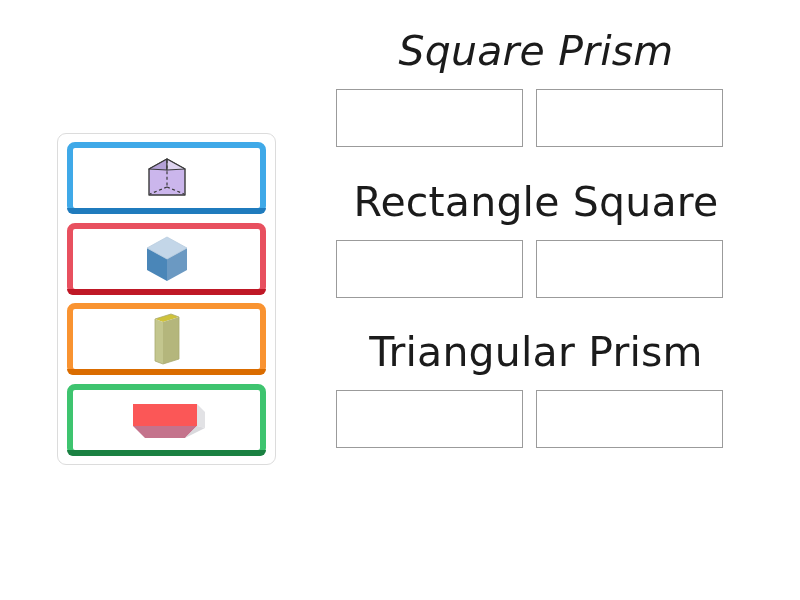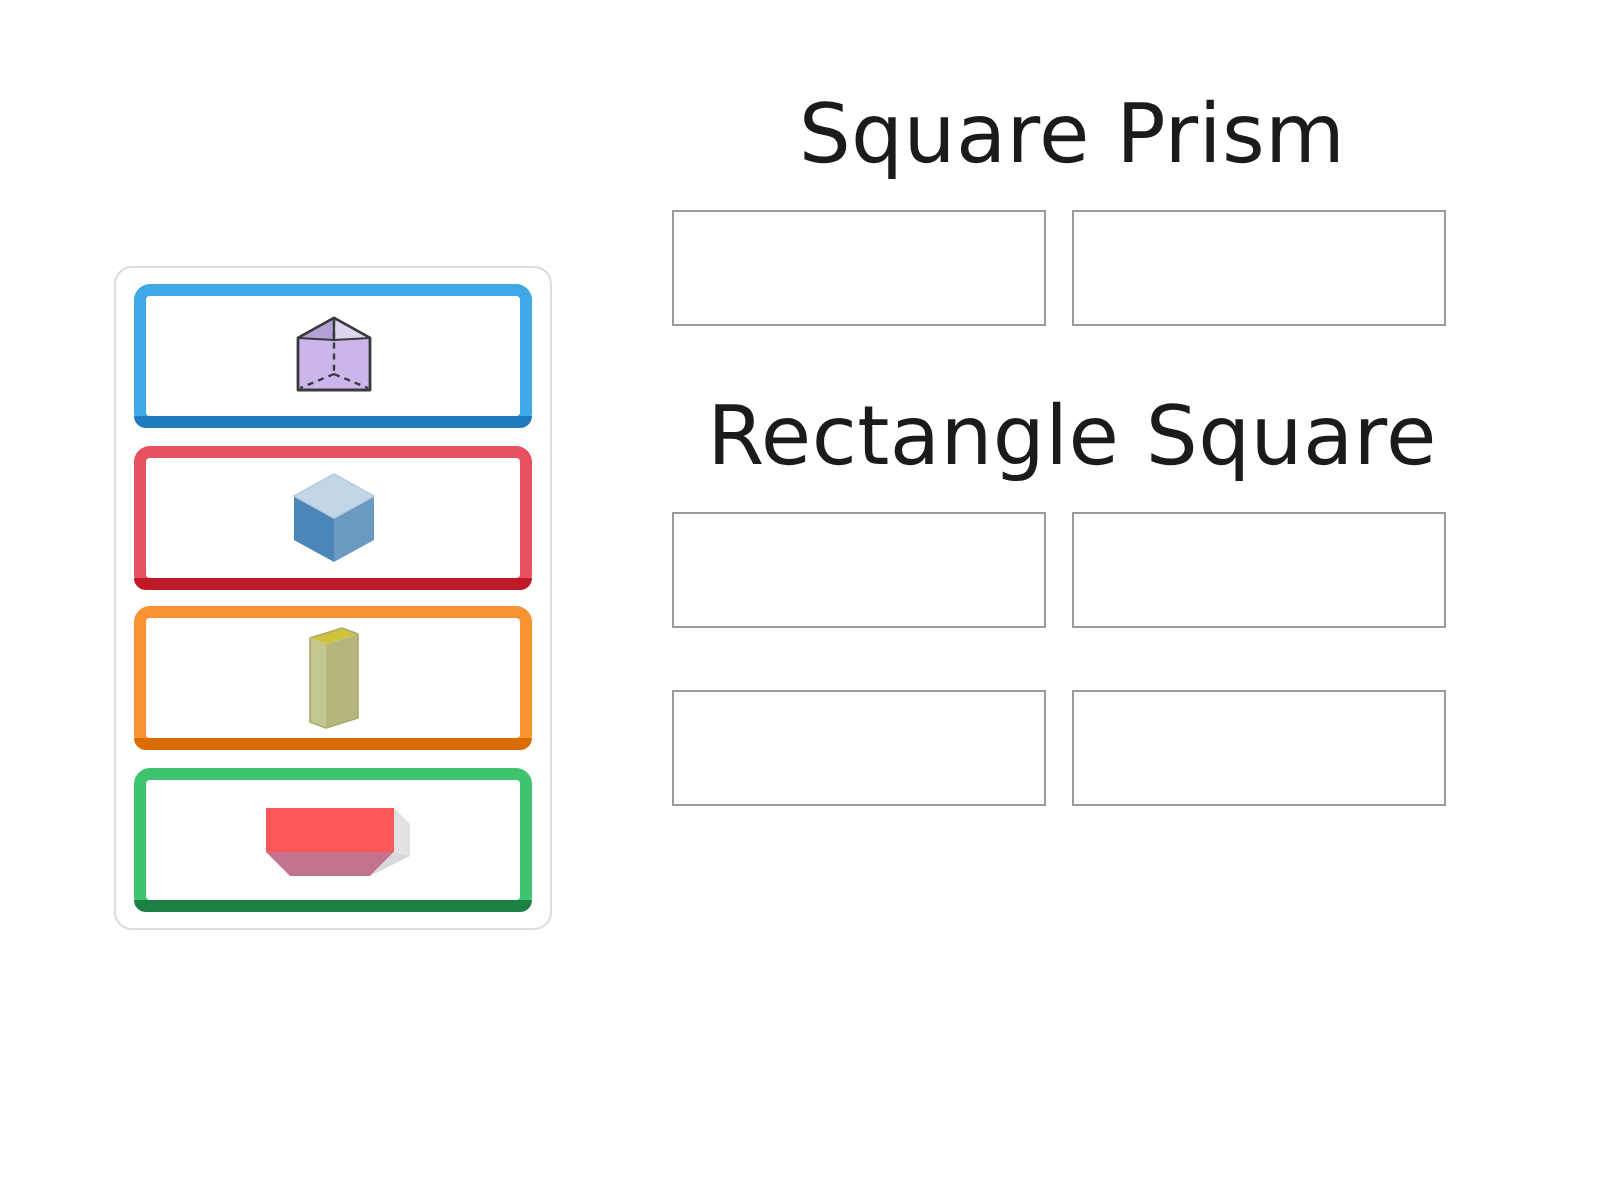--- a/index.html
+++ b/index.html
@@ -101,21 +101,21 @@
 
   .dropzone {
     width: 187px;
     height: 58px;
     border: 1px solid #9b9b9b;
     background: #ffffff;
     box-sizing: border-box;
   }
 
   
-  #group-square    { margin-top: 16px; }
+  #group-square    { margin-top: 0px; font-style: italic; }
   #group-rectangle { margin-top: 32px; }
   #group-triangle  { margin-top: 31px; }
 </style>
 </head>
 <body>
 
 <div id="card-tray">
 
   <div class="drag-card card-blue">
     <div class="shape-slot">
@@ -177,19 +177,20 @@
 
   <div class="category-group" id="group-rectangle">
     <div class="category-title">Rectangle Square</div>
     <div class="dropzone-row">
       <div class="dropzone"></div>
       <div class="dropzone"></div>
     </div>
   </div>
 
   <div class="category-group" id="group-triangle">
+    <div class="category-title">Triangular Prism</div>
     <div class="dropzone-row">
       <div class="dropzone"></div>
       <div class="dropzone"></div>
     </div>
   </div>
 
 </div>
 
 </body></html>

